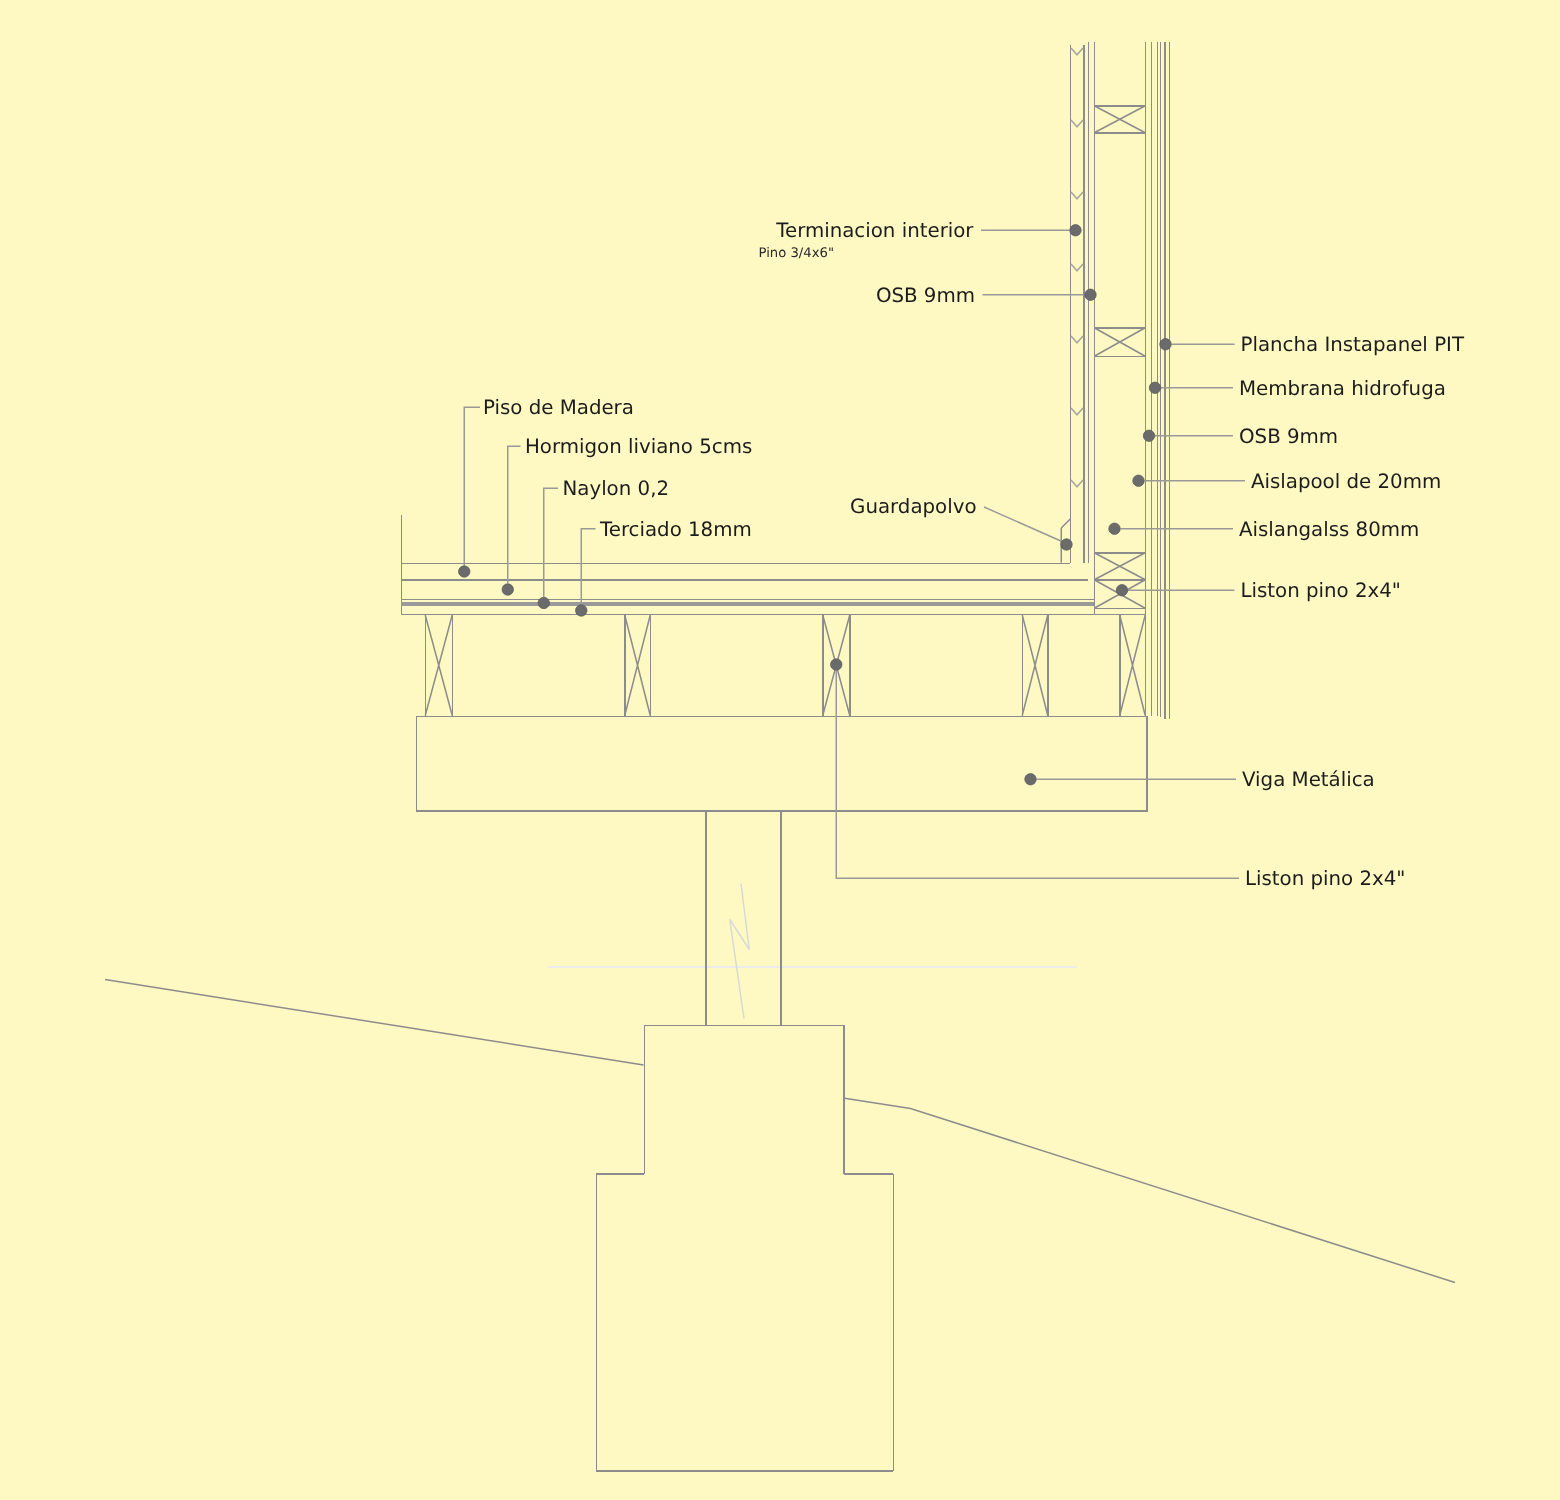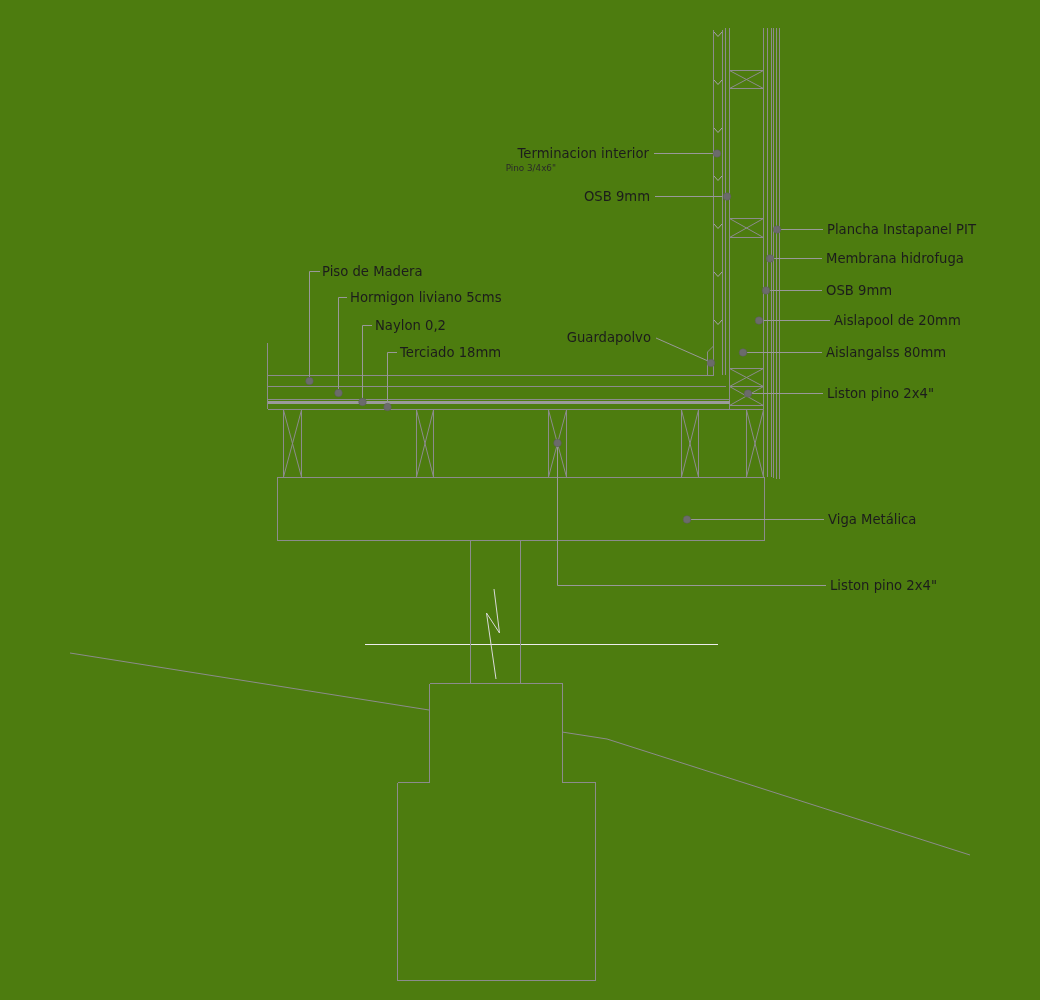--- a/index.html
+++ b/index.html
@@ -1,16 +1,16 @@
 <!DOCTYPE html>
 <html><head>
 <meta charset="utf-8">
 <style>
   html,body{margin:0;padding:0;background:#ffffff;}
-  .page{position:relative;width:1040px;height:1000px;background:#4d7c0f;overflow:hidden;}
+  .page{position:relative;width:1040px;height:1000px;background:#fef9c3;overflow:hidden;}
   svg{display:block;}
   text{font-family:"DejaVu Sans","Liberation Sans",sans-serif;font-size:13.2px;fill:#1c1c1c;}
   .sub{font-size:8.8px;fill:#2a2a2a;}
   .ln{stroke:#8c8c8c;stroke-width:1;fill:none;}
   .lead{stroke:#999999;stroke-width:1;fill:none;}
   .thick{stroke:#9a9a9a;stroke-width:2.8;fill:none;}
   .faint{stroke:#ececec;stroke-width:1;fill:none;}
   .brk{stroke:#d9d9d9;stroke-width:1;fill:none;}
   .vmark{stroke:#a5a5a5;stroke-width:1;fill:none;}
   .dot{fill:#6b6b6b;stroke:#5a5a5a;stroke-width:.5;}

